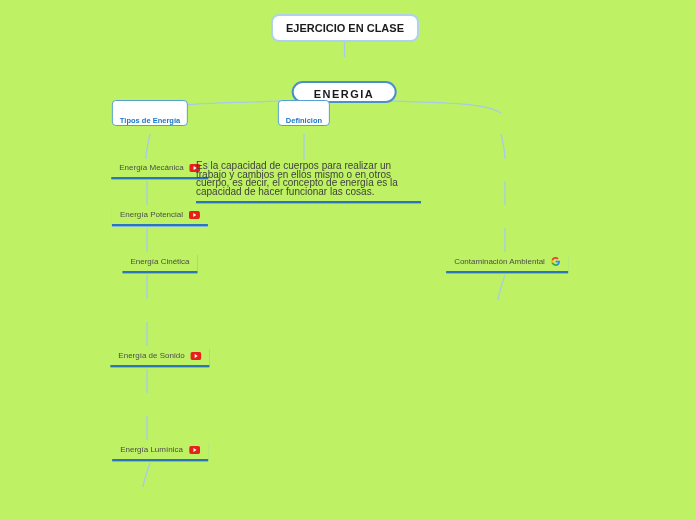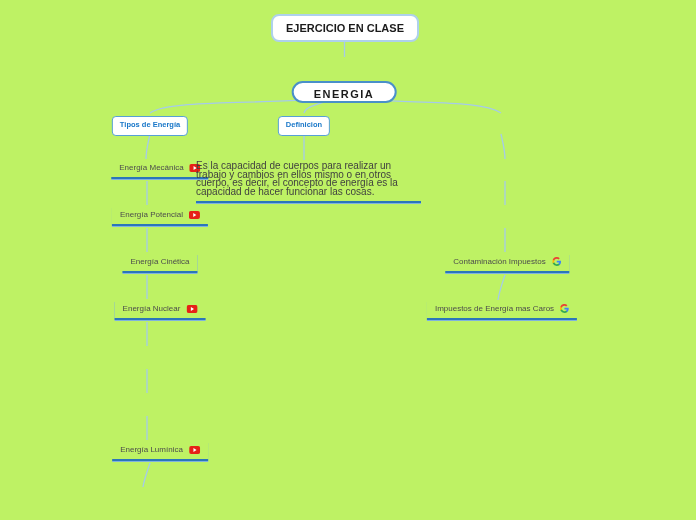--- a/index.html
+++ b/index.html
@@ -18,22 +18,22 @@
     border:2px solid #aed1ec;border-radius:8px;
     font-weight:bold;font-size:11px;color:#1a1a1a;
   }
   .central-node{
     left:344px;top:57px;transform:translateX(-50%);
     height:22px;line-height:23px;padding:0 20px;
     border:2px solid #4a90c9;border-radius:14px;
     font-weight:bold;font-size:11px;letter-spacing:1.5px;color:#1a1a1a;margin-top:24px;
   }
   .branch-node{
-    top:116px;transform:translateX(-50%);
-    height:20px;line-height:16px;padding:0 7px;
+    top:100px;transform:translateX(-50%);
+    height:20px;line-height:16px;padding:12px 7px;
     border:1.5px solid #57a0d6;border-radius:4px;
     font-weight:bold;font-size:7.5px;color:#1977c8;
   }
   .leaf{
     position:absolute;transform:translateX(-50%);
     display:flex;align-items:center;gap:6px;
     height:15px;padding:0 8px 2px 8px;
     border-bottom:2px solid #2b76ba;
     box-shadow:0 1px 0 #7fb3de;
     font-size:8px;color:#4c4c4c;white-space:nowrap;
@@ -93,54 +93,43 @@
     <span class="attachment">
       <svg width="11" height="8" viewBox="0 0 11 8">
           <rect width="11" height="8" rx="2" fill="#e62117"></rect>
           <path d="M4.3 2.1 L7.4 4 L4.3 5.9 Z" fill="#fff"></path>
         </svg>
     </span>
   </div>
   <div class="leaf" style="left:160px;top:254px">
     <span class="leaf-label">Energía Cinética</span>
   </div>
-  <div class="leaf" style="left:160px;top:301px">
-    <span class="leaf-label">Energía Nuclear</span>
+  <div class="leaf" style="left:160px;top:348px">
+    <span class="leaf-label">Energía de Sonido</span>
     <span class="attachment">
       <svg width="11" height="8" viewBox="0 0 11 8">
           <rect width="11" height="8" rx="2" fill="#e62117"></rect>
           <path d="M4.3 2.1 L7.4 4 L4.3 5.9 Z" fill="#fff"></path>
         </svg>
     </span>
   </div>
   <div class="leaf" style="left:160px;top:442px">
     <span class="leaf-label">Energía Lumínica</span>
     <span class="attachment">
       <svg width="11" height="8" viewBox="0 0 11 8">
           <rect width="11" height="8" rx="2" fill="#e62117"></rect>
           <path d="M4.3 2.1 L7.4 4 L4.3 5.9 Z" fill="#fff"></path>
         </svg>
     </span>
   </div>
 
   <div class="def-node">Es la capacidad de cuerpos para realizar un trabajo y cambios en ellos mismo o en otros cuerpo, es decir, el concepto de energía es la capacidad de hacer funcionar las cosas.</div>
 
   <div class="leaf" style="left:507px;top:254px">
-    <span class="leaf-label">Contaminación Impuestos</span>
-    <span class="attachment">
-      <svg width="9" height="9" viewBox="0 0 18 18">
-          <path fill="#4285F4" d="M17.64 9.2c0-.64-.06-1.25-.16-1.84H9v3.48h4.84a4.14 4.14 0 0 1-1.8 2.72v2.26h2.91c1.7-1.57 2.69-3.88 2.69-6.62z"></path>
-          <path fill="#34A853" d="M9 18c2.43 0 4.47-.8 5.96-2.18l-2.91-2.26c-.81.54-1.84.86-3.05.86-2.34 0-4.33-1.58-5.04-3.71H.96v2.33A9 9 0 0 0 9 18z"></path>
-          <path fill="#FBBC05" d="M3.96 10.71A5.41 5.41 0 0 1 3.68 9c0-.59.1-1.17.28-1.71V4.96H.96A9 9 0 0 0 0 9c0 1.45.35 2.83.96 4.04l3-2.33z"></path>
-          <path fill="#EA4335" d="M9 3.58c1.32 0 2.51.45 3.44 1.35l2.58-2.59A9 9 0 0 0 .96 4.96l3 2.33C4.67 5.16 6.66 3.58 9 3.58z"></path>
-        </svg>
-    </span>
-  </div>
-  <div class="leaf" style="left:502px;top:301px">
-    <span class="leaf-label">Impuestos de Energía mas Caros</span>
+    <span class="leaf-label">Contaminación Ambiental</span>
     <span class="attachment">
       <svg width="9" height="9" viewBox="0 0 18 18">
           <path fill="#4285F4" d="M17.64 9.2c0-.64-.06-1.25-.16-1.84H9v3.48h4.84a4.14 4.14 0 0 1-1.8 2.72v2.26h2.91c1.7-1.57 2.69-3.88 2.69-6.62z"></path>
           <path fill="#34A853" d="M9 18c2.43 0 4.47-.8 5.96-2.18l-2.91-2.26c-.81.54-1.84.86-3.05.86-2.34 0-4.33-1.58-5.04-3.71H.96v2.33A9 9 0 0 0 9 18z"></path>
           <path fill="#FBBC05" d="M3.96 10.71A5.41 5.41 0 0 1 3.68 9c0-.59.1-1.17.28-1.71V4.96H.96A9 9 0 0 0 0 9c0 1.45.35 2.83.96 4.04l3-2.33z"></path>
           <path fill="#EA4335" d="M9 3.58c1.32 0 2.51.45 3.44 1.35l2.58-2.59A9 9 0 0 0 .96 4.96l3 2.33C4.67 5.16 6.66 3.58 9 3.58z"></path>
         </svg>
     </span>
   </div>
 

